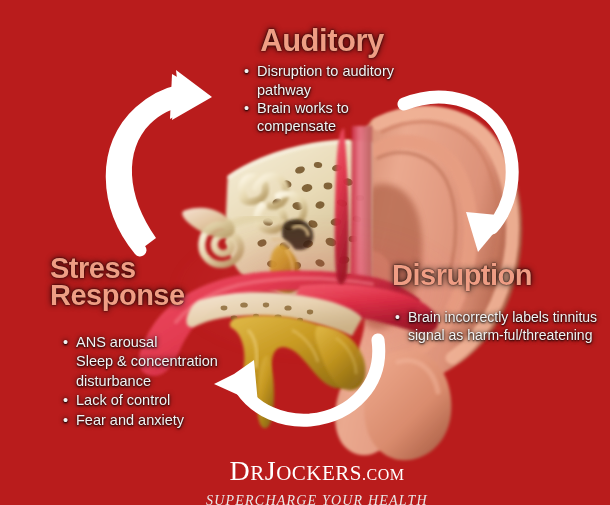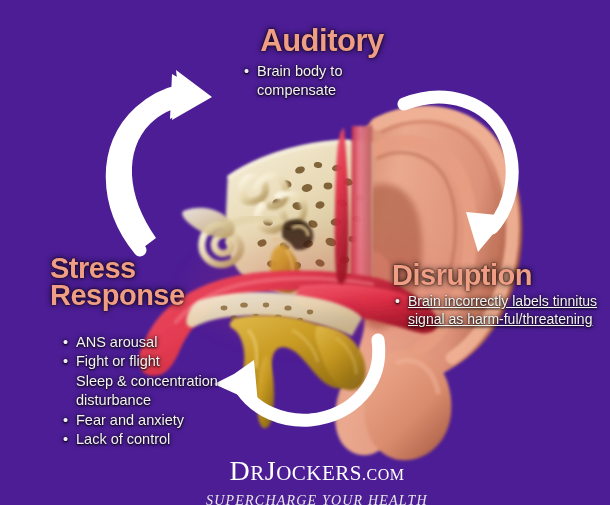--- a/index.html
+++ b/index.html
@@ -4,21 +4,21 @@
 <style>
   html, body {
     margin: 0;
     padding: 0;
     background: #000;
   }
   #poster {
     position: relative;
     width: 610px;
     height: 505px;
-    background: #4c1d95;
+    background: #b91c1c;
     overflow: hidden;
     font-family: "Liberation Sans", sans-serif;
     -webkit-font-smoothing: antialiased;
   }
 
   
   #anatomy {
     position: absolute;
     left: 0; top: 0;
     width: 610px; height: 505px;
@@ -69,21 +69,21 @@
   #block-auditory .bullets { font-size: 14.5px; line-height: 1.27; margin-top: 7px; margin-left: 14px; }
 
   
   #block-stress { left: 50px; top: 255px; width: 215px; }
   #block-stress .heading { font-size: 29px; }
   #block-stress .bullets { font-size: 14.5px; line-height: 1.35; margin-top: 23px; margin-left: 13px; }
 
   
   #block-awareness { left: 392px; top: 262px; width: 210px; }
   #block-awareness .heading { font-size: 29px; }
-  #block-awareness .bullets { font-size: 14px; line-height: 1.30; margin-top: 3px; margin-left: 3px; text-decoration: underline; }
+  #block-awareness .bullets { font-size: 14px; line-height: 1.30; margin-top: 19px; margin-left: 3px; }
 
   
   #logo {
     position: absolute;
     left: 12px;
     top: 457px;
     width: 610px;
     text-align: center;
     color: #ffffff;
     font-family: "Liberation Serif", serif;
@@ -356,33 +356,33 @@
 
     <g>
       <path d="M378 340 C 384 384, 352 416, 310 420 C 282 422, 256 410, 242 390" fill="none" stroke="#ffffff" stroke-width="13" stroke-linecap="round"></path>
       <path d="M254 360 L 258 404 L 214 384 L 234 374 Z" fill="#ffffff"></path>
     </g>
   </svg>
 
   <div class="block" id="block-auditory">
     <div class="heading">Auditory</div>
     <ul class="bullets">
-      <li class="bullet">Brain body to compensate</li>
+      <li class="bullet">Disruption to auditory pathway</li>
+      <li class="bullet">Brain works to compensate</li>
     </ul>
   </div>
 
   <div class="block" id="block-stress">
     <div class="heading">Stress
 Response</div>
     <ul class="bullets">
       <li class="bullet">ANS arousal</li>
-      <li class="bullet">Fight or flight</li>
       <li class="nobullet">Sleep &amp; concentration disturbance</li>
+      <li class="bullet">Lack of control</li>
       <li class="bullet">Fear and anxiety</li>
-      <li class="bullet">Lack of control</li>
     </ul>
   </div>
 
   <div class="block" id="block-awareness">
     <div class="heading">Disruption</div>
     <ul class="bullets">
       <li class="bullet">Brain incorrectly labels tinnitus signal as harm-ful/threatening</li>
     </ul>
   </div>
 

